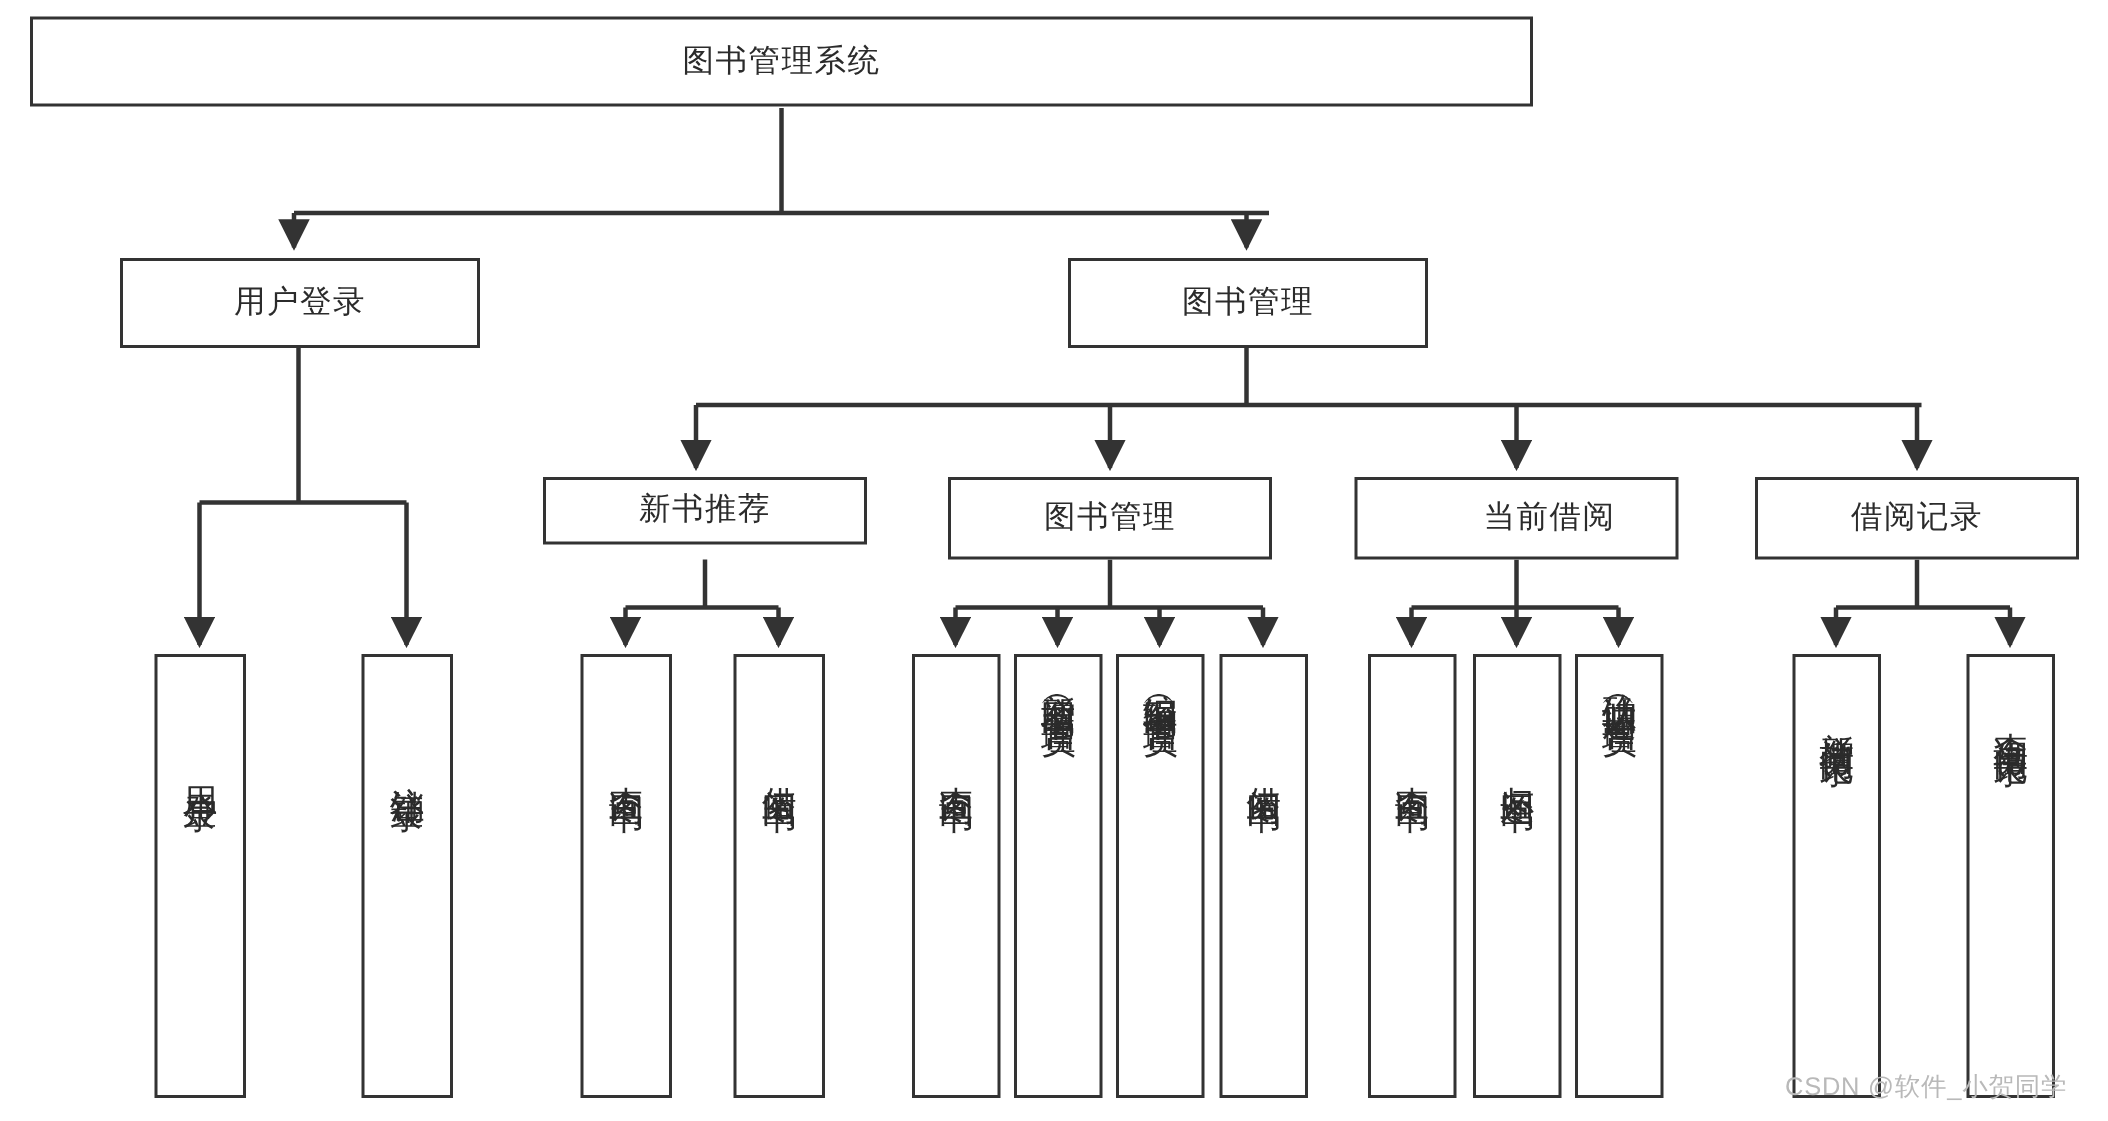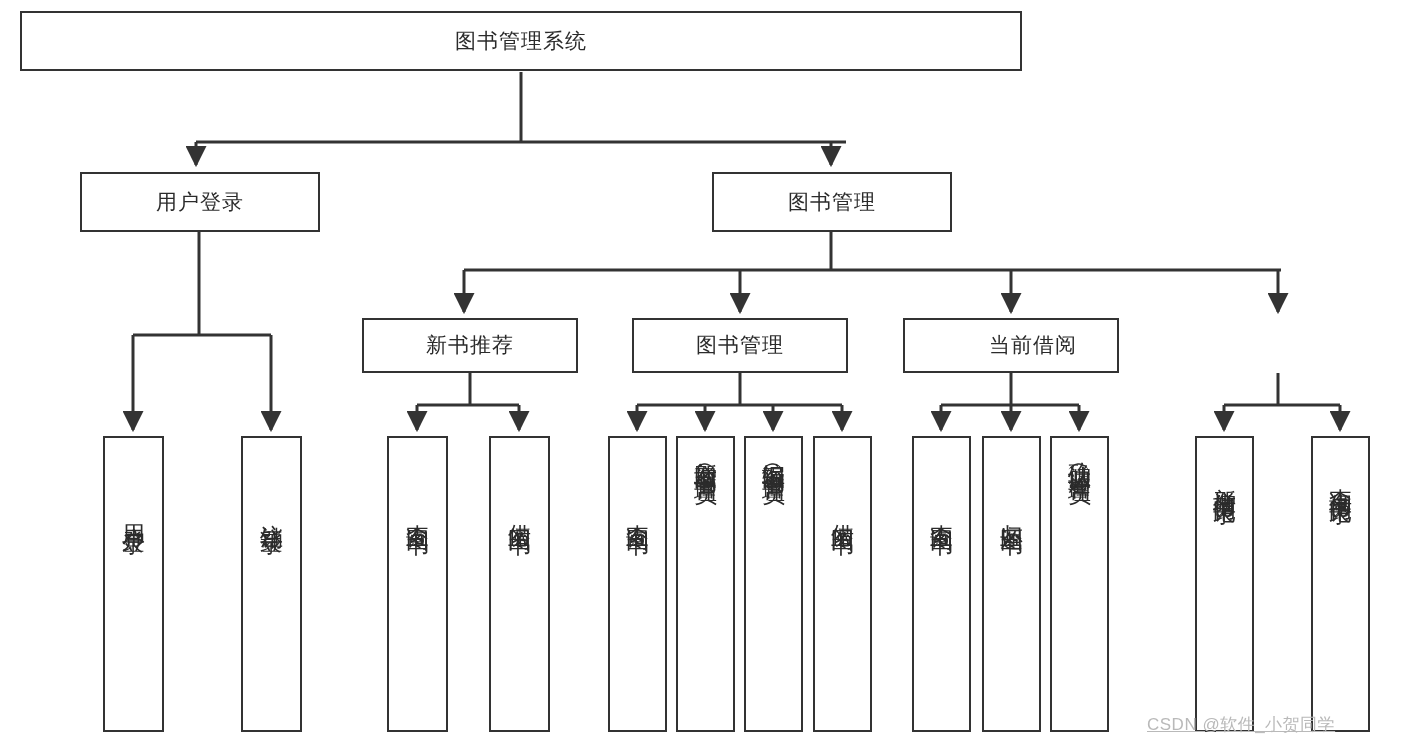--- a/index.html
+++ b/index.html
@@ -61,27 +61,26 @@
   .node.v .label {
     writing-mode: vertical-rl;
     text-orientation: upright;
     font-size: 23px;
     letter-spacing: 3px;
     line-height: 1;
     white-space: nowrap;
   }
   .watermark {
     position: absolute;
-    left: 1147px;
+    left: 1190px;
     top: 713px;
     font-size: 17px;
     color: #b9b9b9;
     white-space: nowrap;
     letter-spacing: 0.5px;
-    text-decoration: underline;
   }
 </style>
 </head>
 <body>
 
 <div id="canvas">
 
   <svg id="edges" viewBox="0 0 1405 747" width="1405" height="747">
     <defs>
       <marker id="arrow" viewBox="0 0 10 10" refX="9" refY="5" markerWidth="7" markerHeight="7" orient="auto-start-reverse">
@@ -136,29 +135,32 @@
     <span class="label">图书管理系统</span>
   </div>
 
   <div class="node h" style="left:80px; top:172px; width:240px; height:60px;">
     <span class="label">用户登录</span>
   </div>
   <div class="node h" style="left:712px; top:172px; width:240px; height:60px;">
     <span class="label">图书管理</span>
   </div>
 
-  <div class="node h" style="left:362px; top:318px; width:216px; height:55px;">
+  <div class="node h" style="left:362px; top:318px; width:216px; height:45px;">
     <span class="label">新书推荐</span>
   </div>
   <div class="node h" style="left:632px; top:318px; width:216px; height:55px;">
     <span class="label">图书管理</span>
   </div>
   <div class="node h" style="left:903px; top:318px; width:216px; height:55px;padding-left:44px;">
     <span class="label">当前借阅</span>
   </div>
+  <div class="node h" style="left:1170px; top:318px; width:216px; height:55px;">
+    <span class="label">借阅记录</span>
+  </div>
 
   <div class="node v" style="left:103px; top:436px; width:61px; height:296px; padding-top:68px;">
     <span class="label">用户登录</span>
   </div>
   <div class="node v" style="left:241px; top:436px; width:61px; height:296px; padding-top:68px;">
     <span class="label">注销登录</span>
   </div>
 
   <div class="node v" style="left:387px; top:436px; width:61px; height:296px; padding-top:68px;">
     <span class="label">查询图书</span>

